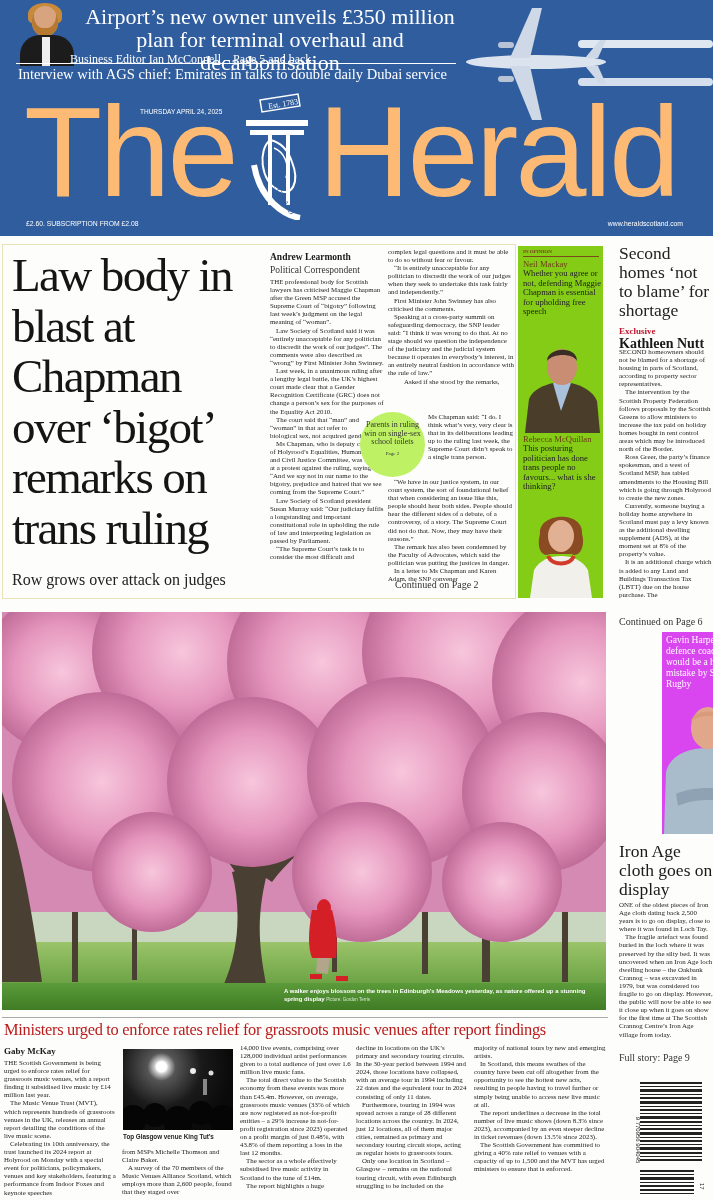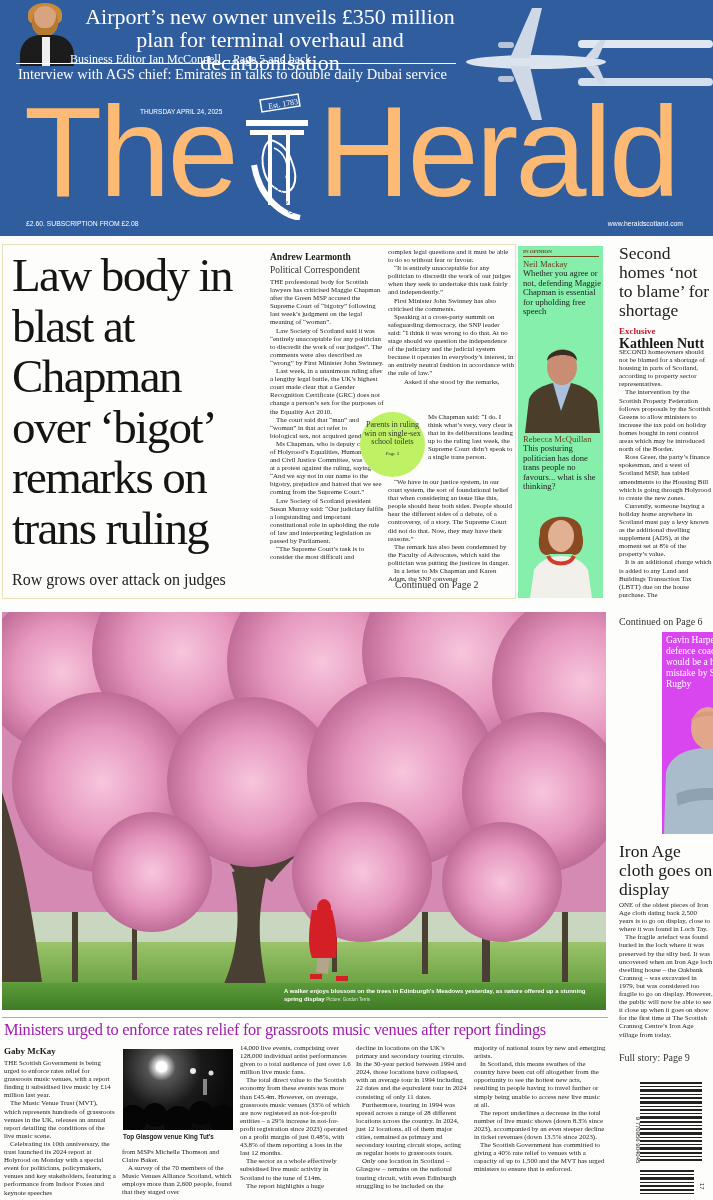--- a/index.html
+++ b/index.html
@@ -38,21 +38,21 @@
   .col p.first { text-indent: 0; }
   .lead-col1 { left: 270px; top: 278px; width: 116px; }
   .lead-col2 { left: 388px; top: 248px; width: 126px; }
   .lead-col2b { left: 405px; top: 412px; width: 110px; }
   .lead-col2c { left: 388px; top: 474px; width: 126px; }
   .lead-continued { position: absolute; left: 395px; top: 579px; font-size: 10px; color: #333; }
   .pull-circle { position: absolute; left: 360px; top: 412px; width: 65px; height: 65px; border-radius: 50%; background: #bef264; text-align: center; padding-top: 9px; font-size: 8px; line-height: 8.5px; color: #333; }
   .pull-circle .pg { font-size: 5px; display: block; margin-top: 3px; }
 
   
-  .opinion { position: absolute; left: 518px; top: 246px; width: 85px; height: 352px; background: #86efac; }
+  .opinion { position: absolute; left: 518px; top: 246px; width: 85px; height: 352px; background: #84cc16; }
   .op-label { position: absolute; left: 5px; top: 3px; font-size: 5px; font-weight: bold; color: #7a3a1a; }
   .op-rule { position: absolute; left: 5px; top: 10px; width: 76px; height: 1px; background: #7a4a1a; }
   .op-author { position: absolute; left: 5px; font-size: 8.6px; color: #6a3a16; }
   .op-text { position: absolute; left: 5px; width: 80px; font-size: 8.6px; line-height: 9.5px; color: #222; }
   .op-photo1 { position: absolute; left: 5px; top: 95px; width: 77px; height: 92px; }
   .op-photo2 { position: absolute; left: 8px; top: 258px; width: 70px; height: 94px; }
   .rc-head { position: absolute; left: 619px; top: 244px; width: 94px; font-size: 17.5px; line-height: 19px; color: #222; }
   .rc-excl { position: absolute; left: 619px; top: 326px; font-size: 9px; font-weight: bold; color: #c0162e; }
   .rc-byline { position: absolute; left: 619px; top: 336px; font-size: 14px; font-weight: bold; }
   .rc-col1 { left: 619px; top: 348px; width: 93px; }
@@ -67,21 +67,21 @@
 
   
   .photo { position: absolute; left: 2px; top: 612px; width: 604px; height: 398px; overflow: hidden; background: #d98fb8; }
   .caption-bar { position: absolute; left: 2px; top: 983px; width: 604px; height: 27px; background: linear-gradient(180deg, #5c9b3a, #3f7c25); }
   .caption-title { position: absolute; left: 10px; top: 3px; color: #fff; font-size: 17px; font-weight: bold; }
   .caption-text { position: absolute; left: 282px; top: 5px; width: 320px; color: #fff; font-family: "Liberation Sans", sans-serif; font-size: 6px; line-height: 7.5px; font-weight: bold; }
   .caption-credit { font-weight: normal; font-size: 4.5px; opacity: 0.8; }
 
   
   .bottom-rule { position: absolute; left: 2px; top: 1017px; width: 606px; height: 1px; background: #aaa; }
-  .bottom-head { position: absolute; left: 4px; top: 1020px; font-size: 16.4px; letter-spacing: -0.3px; color: #a21caf; }
+  .bottom-head { position: absolute; left: 4px; top: 1020px; font-size: 16.4px; letter-spacing: -0.3px; color: #b91c1c; }
   .bottom-byline { position: absolute; left: 4px; top: 1046px; font-size: 9px; font-weight: bold; }
   .b-col1 { left: 4px; top: 1059px; width: 112px; }
   .b-col2 { left: 122px; top: 1148px; width: 112px; }
   .b-col3 { left: 240px; top: 1044px; width: 112px; }
   .b-col4 { left: 356px; top: 1044px; width: 112px; }
   .b-col5 { left: 474px; top: 1044px; width: 132px; }
   .gig-photo { position: absolute; left: 123px; top: 1049px; width: 110px; height: 81px; background: radial-gradient(circle at 35% 22%, #fff 0 5px, #ccc 7px, #555 14px, #1a1a1a 40px, #0a0a0a 70px); overflow: hidden; }
   .gig-caption { position: absolute; left: 123px; top: 1133px; font-family: "Liberation Sans", sans-serif; font-size: 6.3px; font-weight: bold; }
 </style>
 </head>

